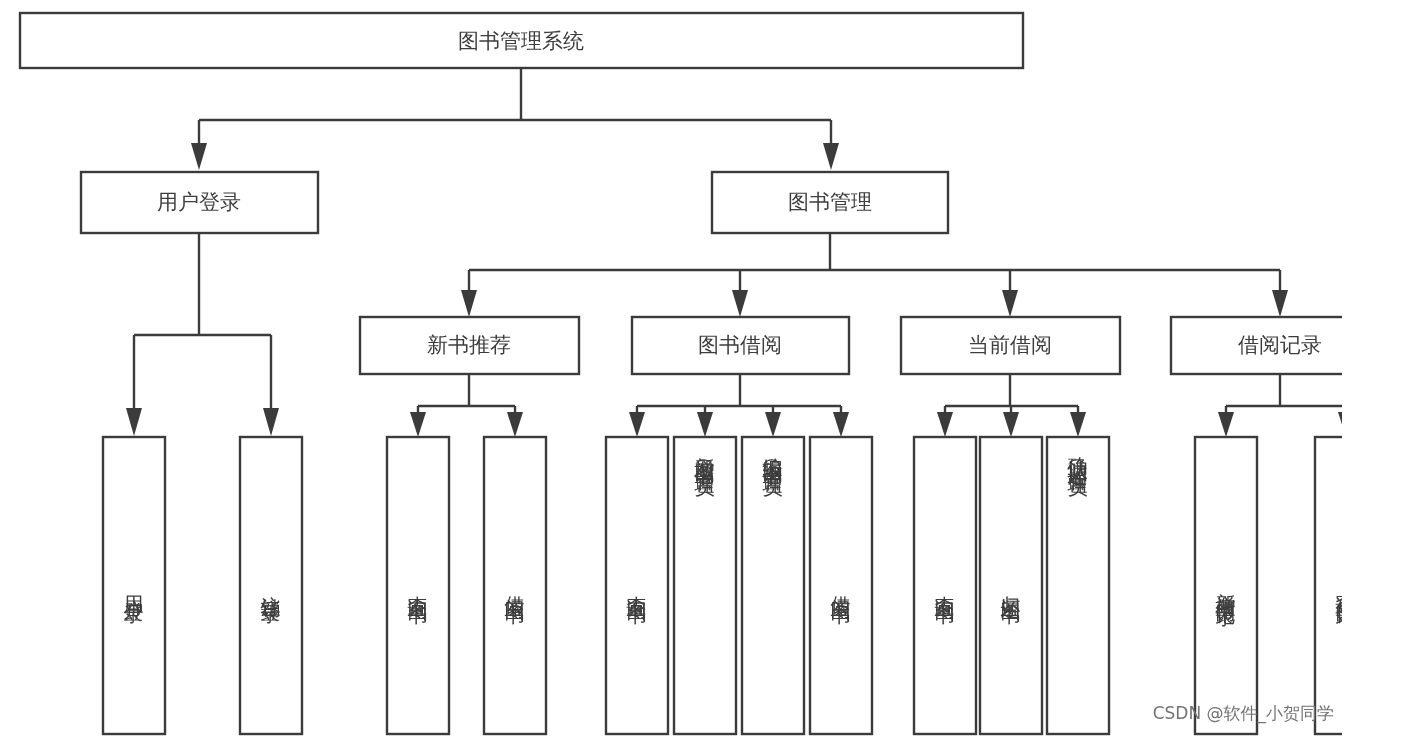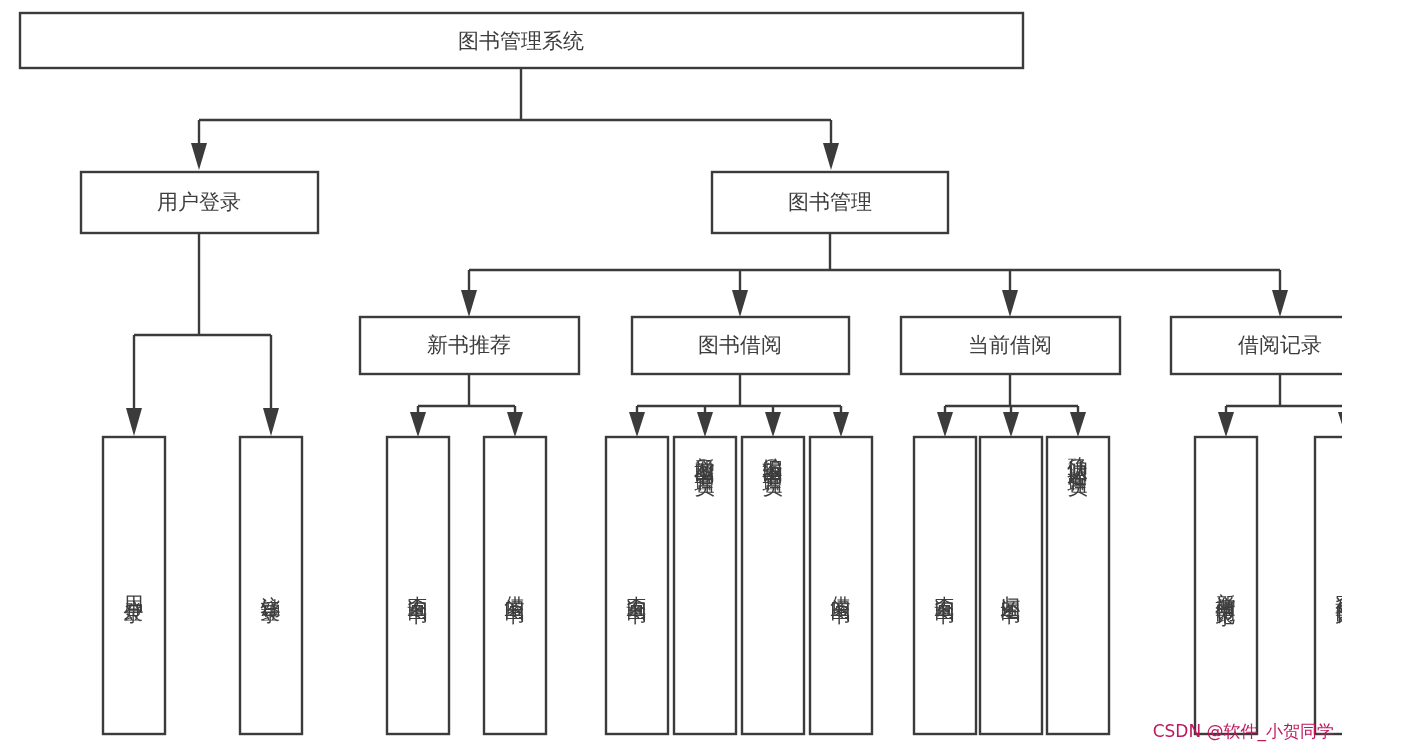--- a/index.html
+++ b/index.html
@@ -61,24 +61,24 @@
     font-size: 20px;
     color: #3d3d3d;
     letter-spacing: 3px;
     line-height: 1;
     white-space: nowrap;
     text-align: center;
   }
   .watermark {
     position: absolute;
     right: 8px;
-    bottom: 4px;
+    bottom: 22px;
     font-family: "DejaVu Sans", "Liberation Sans", sans-serif;
     font-size: 17px;
-    color: #be185d;
+    color: #737373;
     white-space: nowrap;
     pointer-events: none;
     text-align: center;
   }
 </style>
 </head>
 <body>
 
 <div id="diagram-root">
 

